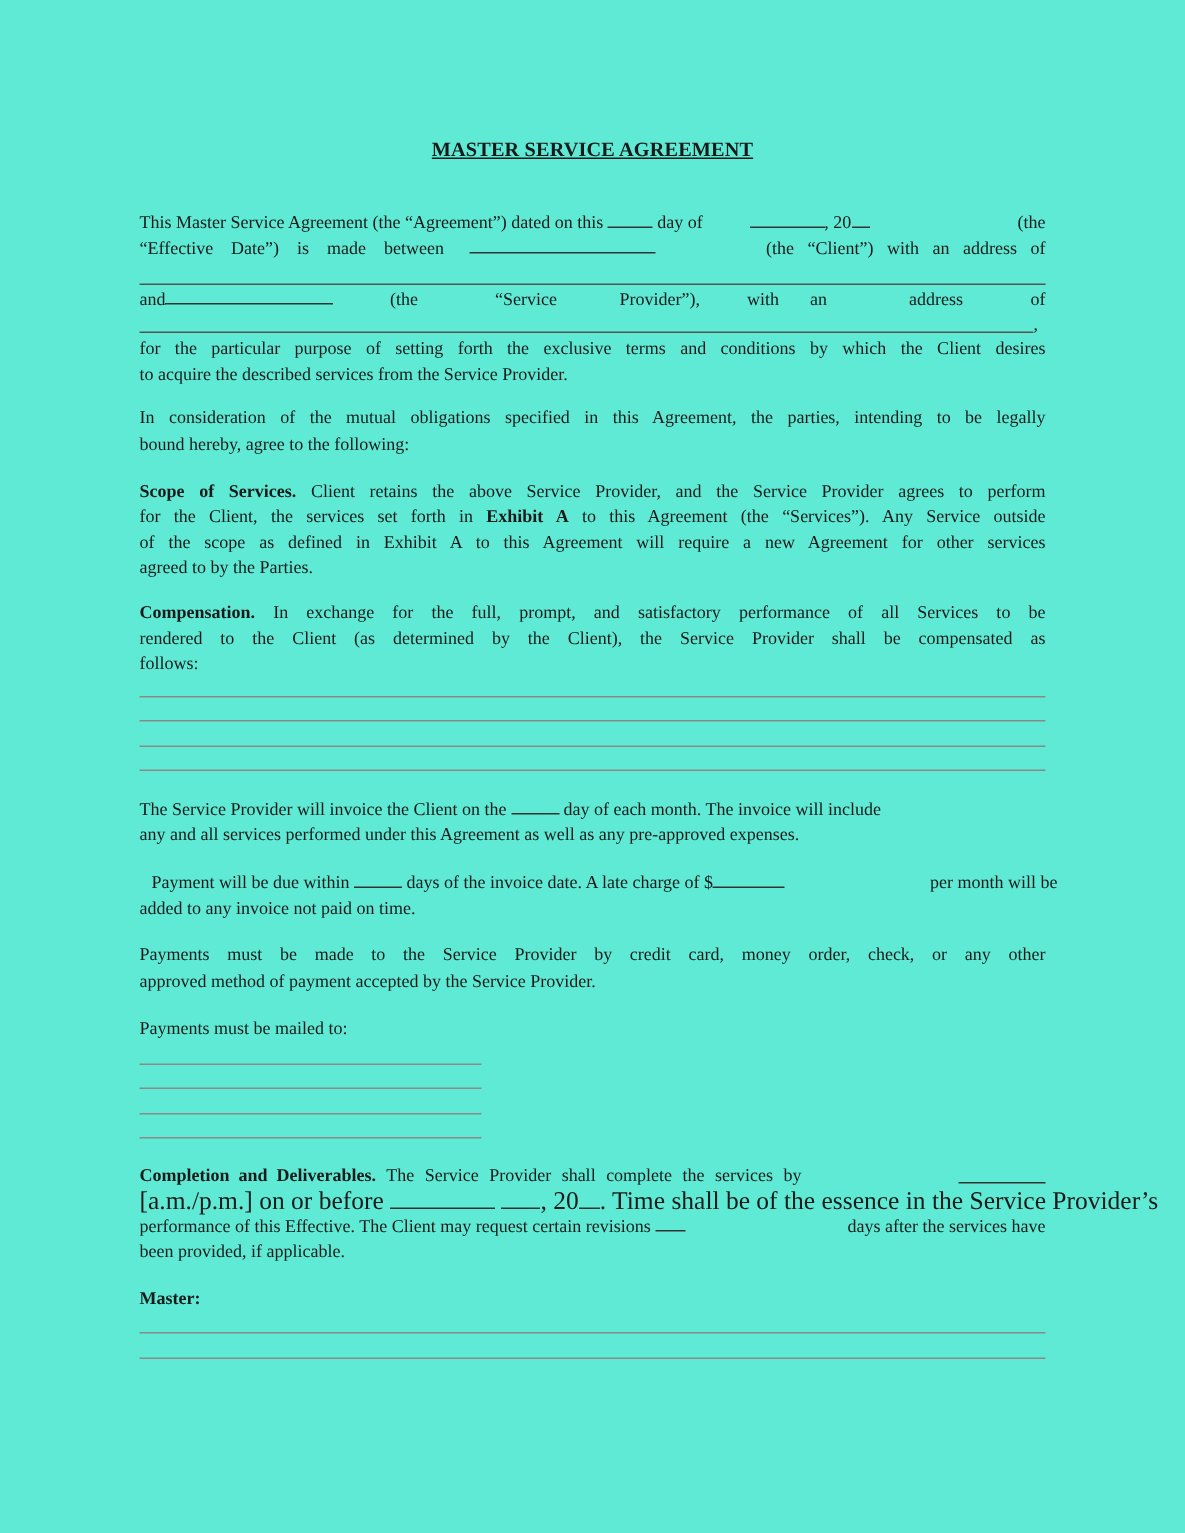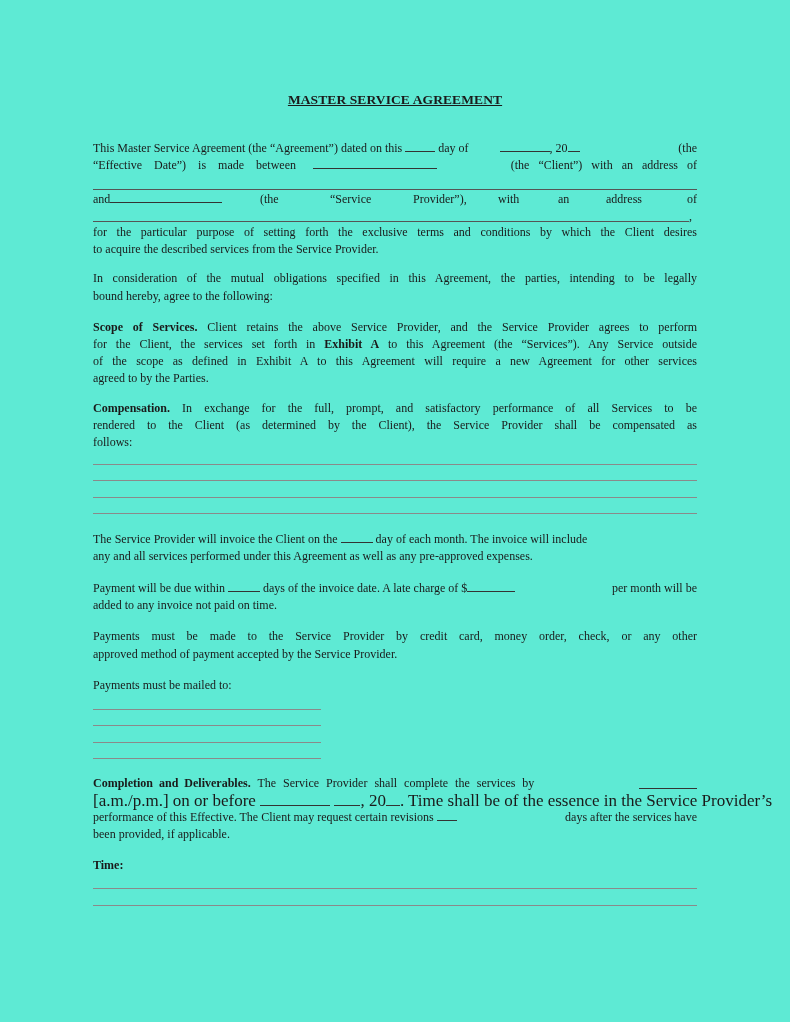--- a/index.html
+++ b/index.html
@@ -35,21 +35,21 @@
     <span style="word-spacing:9px;">“Effective Date”)  is  made  between</span>
     <span class="blank" style="width:124px;margin-left:14px;"></span><span style="position:absolute;right:0;word-spacing:6px;">(the “Client”)  with  an  address  of</span>
   </div>
   <div class="rule full" style="top:189px;border-top-color:#555;"></div>
   <div class="ln" style="top:191px;">
     <span>and</span><span class="blank" style="width:112px;"></span>
     <span style="position:absolute;left:167px;">(the</span>
     <span style="position:absolute;left:237px;">“Service</span>
     <span style="position:absolute;left:320px;">Provider”),</span>
     <span style="position:absolute;left:405px;">with</span>
-    <span style="position:absolute;left:465px;text-align:center;">an</span>
+    <span style="position:absolute;left:447px;text-align:center;">an</span>
     <span style="position:absolute;left:513px;">address</span>
     <span style="position:absolute;right:0;">of</span>
   </div>
   <div class="rule" style="top:221px;width:596px;border-top-color:#555;"></div>
   <div class="ln" style="top:208px;left:689px;width:10px;">,</div>
   <div class="ln just" style="top:224px;">for the particular purpose of setting forth the exclusive terms and conditions by which the Client desires</div>
   <div class="ln" style="top:241px;">to acquire the described services from the Service Provider.</div>
 
   <div class="ln just" style="top:270px;">In consideration of the mutual obligations specified in this Agreement, the parties, intending to be legally</div>
   <div class="ln" style="top:288px;">bound hereby, agree to the following:</div>
@@ -67,21 +67,21 @@
   <div class="rule full" style="top:497px;"></div>
   <div class="rule full" style="top:513px;"></div>
 
   <div class="ln" style="top:531px;">
     <span>The Service Provider will invoice the Client on the</span>
     <span class="blank" style="width:32px;"></span>
     <span>day of each month. The invoice will include</span>
   </div>
   <div class="ln" style="top:548px;">any and all services performed under this Agreement as well as any pre-approved expenses.</div>
 
-  <div class="ln" style="top:580px;">
+  <div class="ln" style="top:580px;margin-left:8px;">
     <span>Payment will be due within</span>
     <span class="blank" style="width:32px;"></span>
     <span>days of the invoice date. A late charge of $</span><span class="blank" style="width:48px;"></span>
     <span style="position:absolute;right:0;">per month will be</span>
   </div>
   <div class="ln" style="top:597px;">added to any invoice not paid on time.</div>
 
   <div class="ln just" style="top:628px;">Payments must be made to the Service Provider by credit card, money order, check, or any other</div>
   <div class="ln" style="top:646px;">approved method of payment accepted by the Service Provider.</div>
 
@@ -100,17 +100,17 @@
     <span class="blank" style="width:70px;"></span>
     <span class="blank" style="width:26px;"></span><span>, 20</span><span class="blank" style="width:14px;"></span><span>. Time shall be of the essence in the Service Provider’s</span>
   </div>
   <div class="ln" style="top:809px;">
     <span>performance of this Effective. The Client may request certain revisions</span>
     <span class="blank" style="width:20px;"></span>
     <span style="position:absolute;right:0;">days after the services have</span>
   </div>
   <div class="ln" style="top:826px;">been provided, if applicable.</div>
 
-  <div class="ln" style="top:857px;font-weight:bold;">Time:</div>
+  <div class="ln" style="top:857px;font-weight:bold;">Master:</div>
   <div class="rule full" style="top:888px;"></div>
   <div class="rule full" style="top:905px;"></div>
 
 </div>
 
 </body></html>

